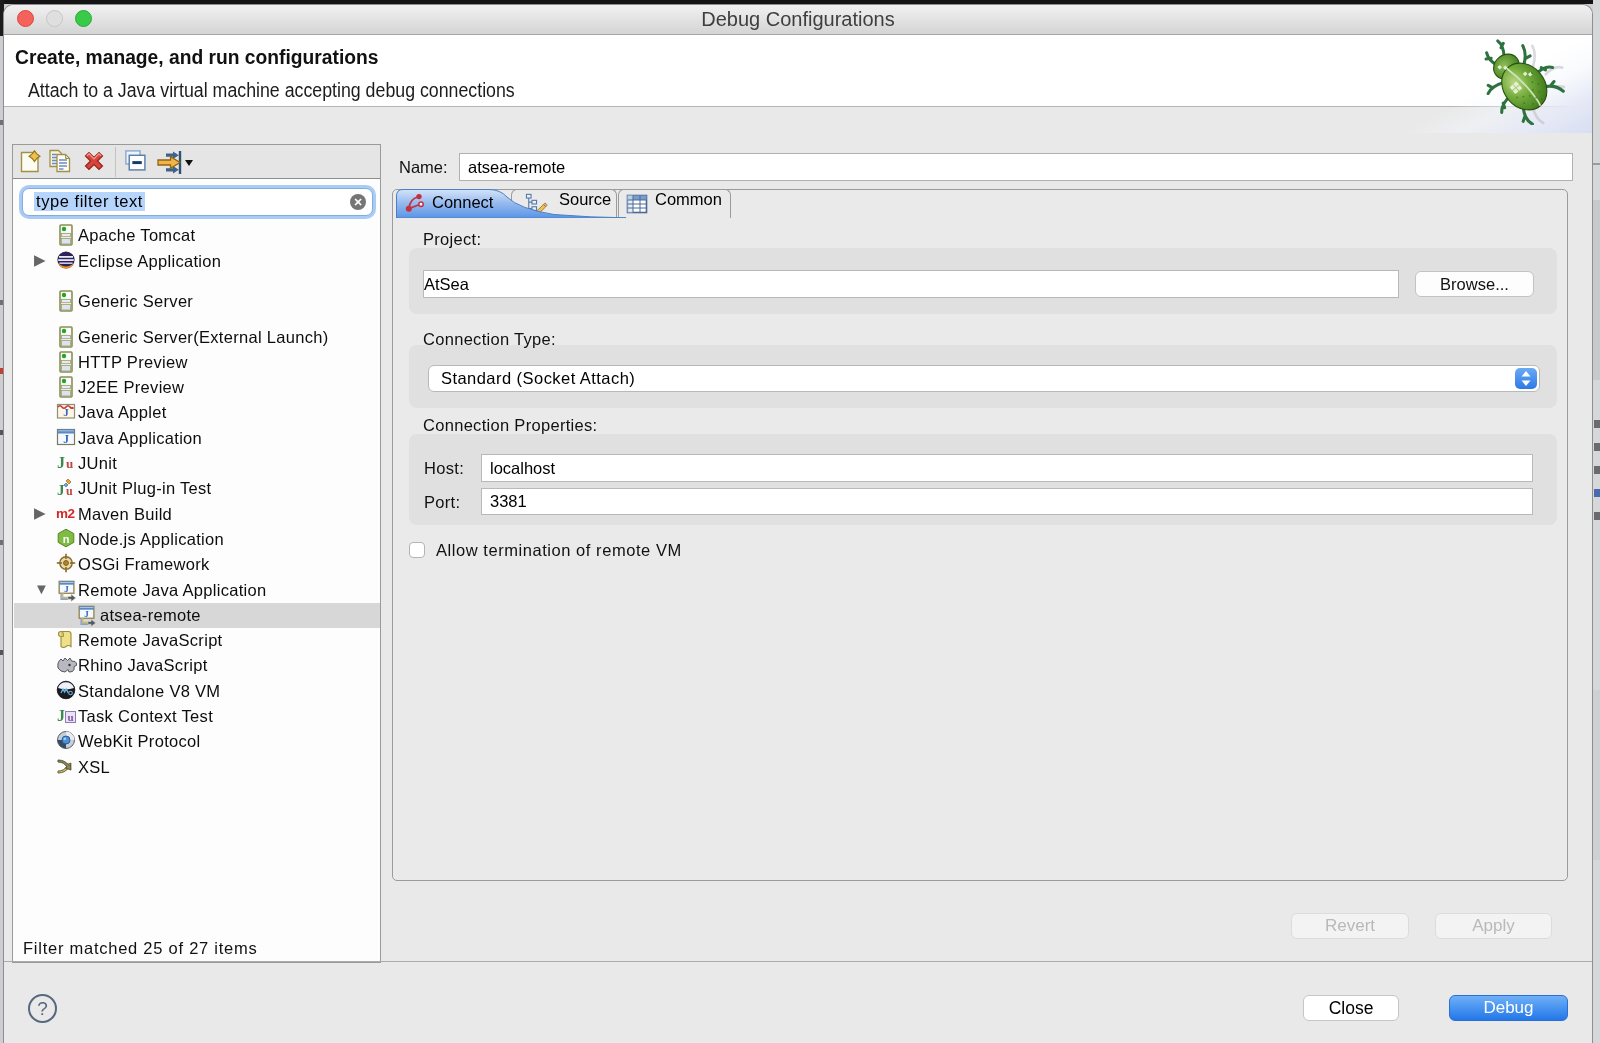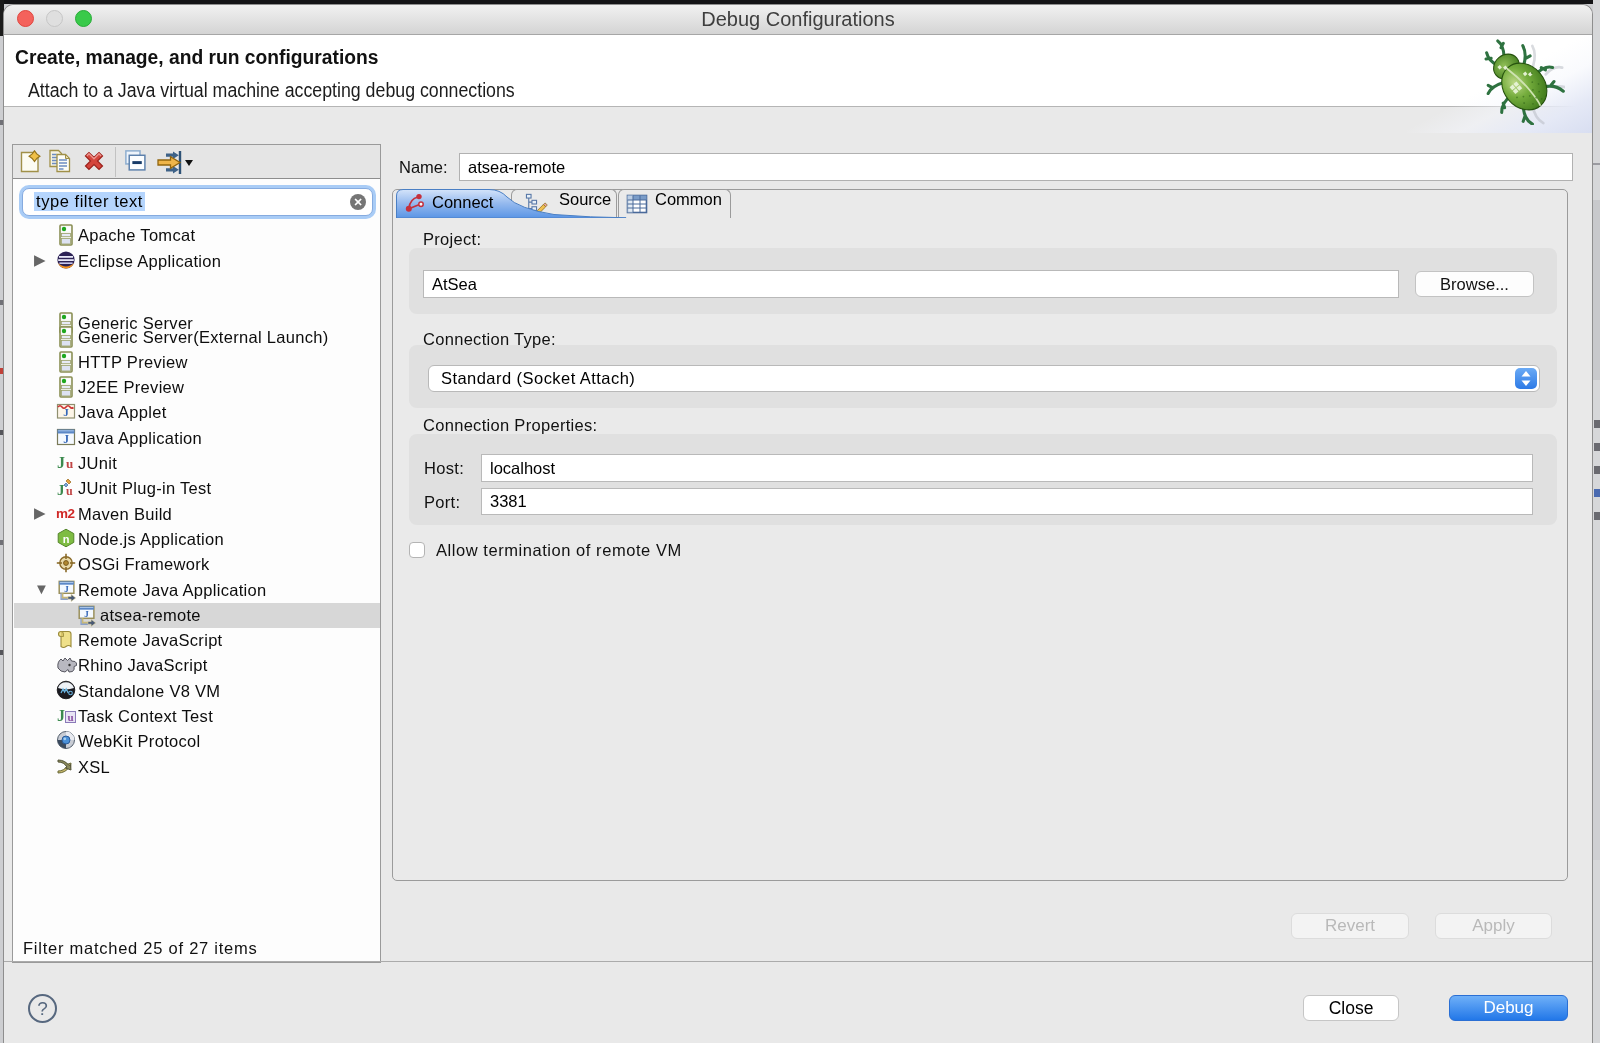--- a/index.html
+++ b/index.html
@@ -219,21 +219,21 @@
         <span class="tri" style="font-size:15px;">▶</span>
         <span class="tico"><svg width="20" height="20" viewBox="0 0 20 20">
             <circle cx="10" cy="10" r="8.6" fill="#2c2255"></circle>
             <path d="M2 13 A8.6 8.6 0 0 0 18 13 A11 11 0 0 1 2 13 Z" fill="#f7941e"></path>
             <rect x="3" y="6" width="14" height="1.8" fill="#e8e8f8"></rect>
             <rect x="2.2" y="9.2" width="15.6" height="1.8" fill="#e8e8f8"></rect>
             <rect x="3.4" y="12.4" width="13.2" height="1.6" fill="#c9c9ee"></rect>
           </svg></span>
         <span class="tlab">Eclipse Application</span>
       </div>
-<div class="trow" style="top:166px;padding-left:28px;">
+<div class="trow" style="top:144px;padding-left:28px;">
         <span class="tico"><svg width="20" height="22" viewBox="0 0 20 22">
             <rect x="4" y="1" width="12" height="20" rx="1" fill="#f4f6f0" stroke="#8a8f55" stroke-width="1.6"></rect>
             <rect x="5.5" y="2.5" width="9" height="5" fill="#fdfdff"></rect>
             <circle cx="8" cy="5" r="2.2" fill="#1fa820"></circle>
             <rect x="5.5" y="9.5" width="9" height="3.2" fill="#e7eaf6" stroke="#9aa06a" stroke-width="0.8"></rect>
             <rect x="5.5" y="14.5" width="9" height="5.5" fill="#dde2f2" stroke="#9aa06a" stroke-width="0.8"></rect>
           </svg></span>
         <span class="tlab">Generic Server</span>
       </div>
 <div class="trow" style="top:179.6px;">
@@ -442,21 +442,21 @@
     <span class="abs" style="left:8px;top:3px;"><svg width="22" height="22" viewBox="0 0 22 22">
           <path d="M5 16 Q6 7 14 5 M5.5 16.5 L15.5 12.5" fill="none" stroke="#c5303c" stroke-width="1.7"></path>
           <circle cx="4.8" cy="16.8" r="3" fill="#c5303c"></circle>
           <circle cx="15" cy="4.6" r="2.7" fill="#c5303c"></circle>
           <circle cx="17" cy="12.3" r="2.2" fill="#f4f8fd" stroke="#c5303c" stroke-width="1.5"></circle>
         </svg></span>
     <span class="abs" style="left:36px;top:4px;font-size:16.5px;color:#000;">Connect</span>
   </div>
   <div class="grouplbl" style="left:419px;top:225px;">Project:</div>
   <div class="groupbox" style="top:243px;height:66px;"></div>
-  <div class="tinput" style="left:419px;top:265px;width:976px;height:28px;line-height:26px;padding-left:8px;">AtSea</div>
+  <div class="tinput" style="left:419px;top:265px;width:976px;height:28px;line-height:26px;">AtSea</div>
   <div id="browsebtn" class="abs">Browse...</div>
   <div class="grouplbl" style="left:419px;top:325px;">Connection Type:</div>
   <div class="groupbox" style="top:340px;height:63px;"></div>
   <div id="selectbox" class="abs">Standard (Socket Attach)
     <div id="stepper">
         <svg width="16" height="17" viewBox="0 0 16 17">
           <path d="M8 1 L12.5 6.5 L3.5 6.5 Z" fill="#fff"></path>
           <path d="M8 16 L12.5 10.5 L3.5 10.5 Z" fill="#fff"></path>
         </svg>
       </div>

